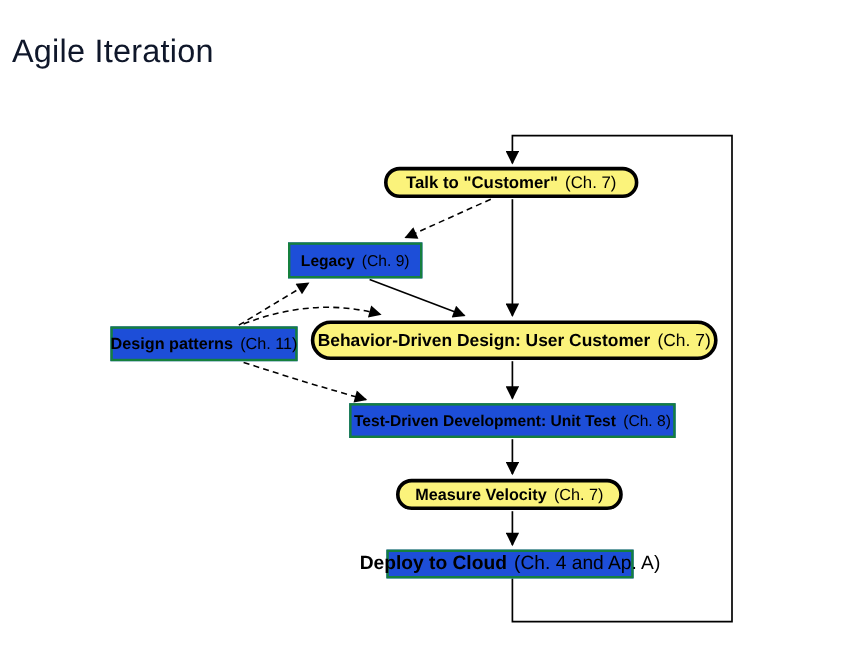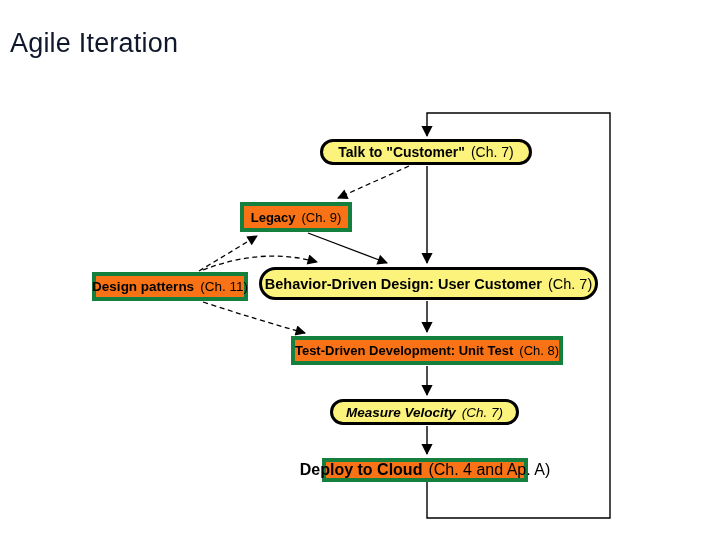--- a/index.html
+++ b/index.html
@@ -17,29 +17,29 @@
     display:flex;align-items:center;justify-content:center;
     white-space:nowrap;color:#000;
   }
   .node .lbl{font-weight:700;}
   .node .ref{font-weight:400;margin-left:6px;}
   .pill{
     background:#FBF37B;border:3px solid #000;border-radius:16px;
     font-size:14px;
   }
   .rect{
-    background:#f97316;border:4px solid #15803d;
+    background:#1d4ed8;border:2px solid #15803d;
     font-size:13px;
   }
   #node-talk   {left:320px;top:139px;width:212px;height:26px;border-radius:14px;}
   #node-legacy {left:240px;top:202px;width:112px;height:30px;}
   #node-design {left:92px; top:272px;width:156px;height:29px;font-size:13.5px;}
   #node-bdd    {left:259px;top:267px;width:339px;height:33px;border-radius:17px;font-size:14.5px;}
   #node-tdd    {left:291px;top:336px;width:272px;height:29px;}
-  #node-mv     {left:330px;top:399px;width:189px;height:26px;border-radius:14px;font-size:13.5px;font-style:italic;}
+  #node-mv     {left:330px;top:399px;width:189px;height:26px;border-radius:14px;font-size:13.5px;}
   #node-deploy {left:322px;top:458px;width:206px;height:24px;font-size:16px;}
 </style>
 </head>
 <body>
 
 <div class="slide-title">Agile Iteration</div>
 
 <svg class="edges" width="720" height="540" viewBox="0 0 720 540" aria-hidden="true">
   <defs>
     <marker id="ah" viewBox="0 0 10 10" refX="9" refY="5" markerWidth="10" markerHeight="8" orient="auto-start-reverse">

